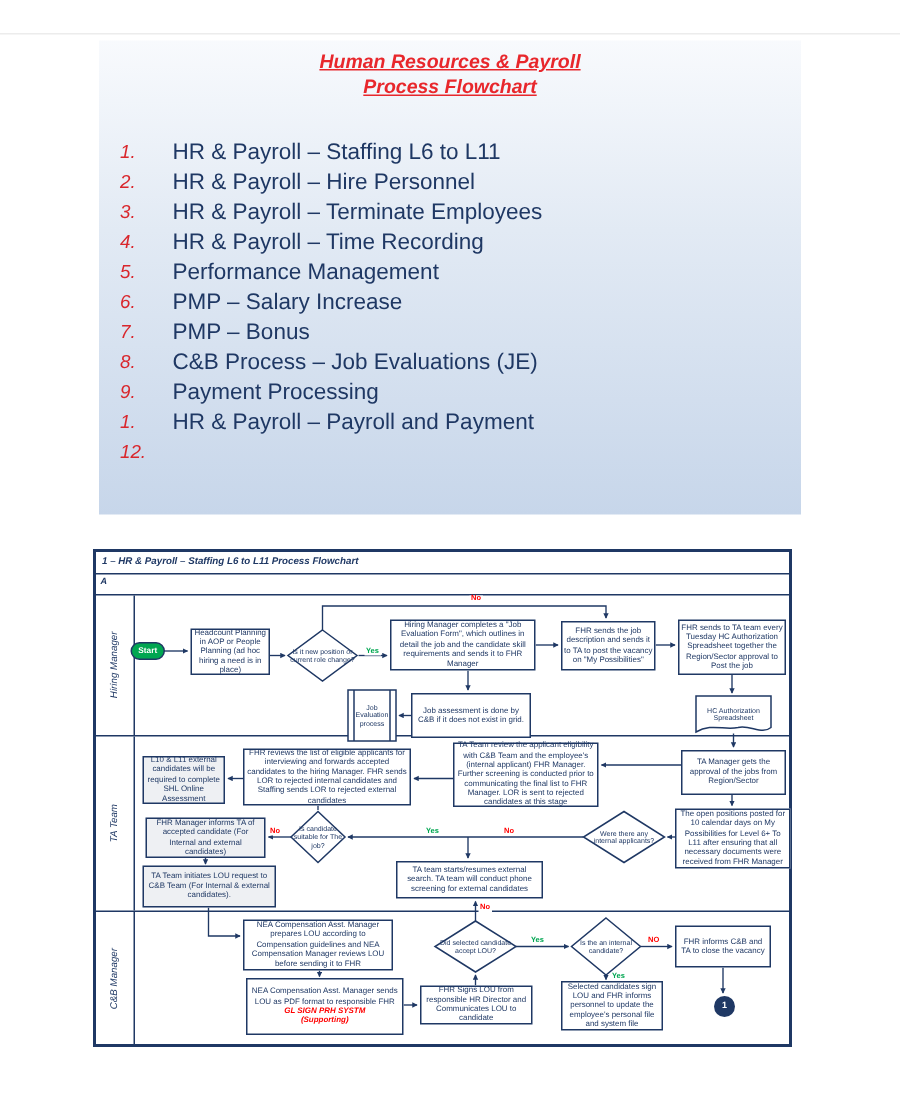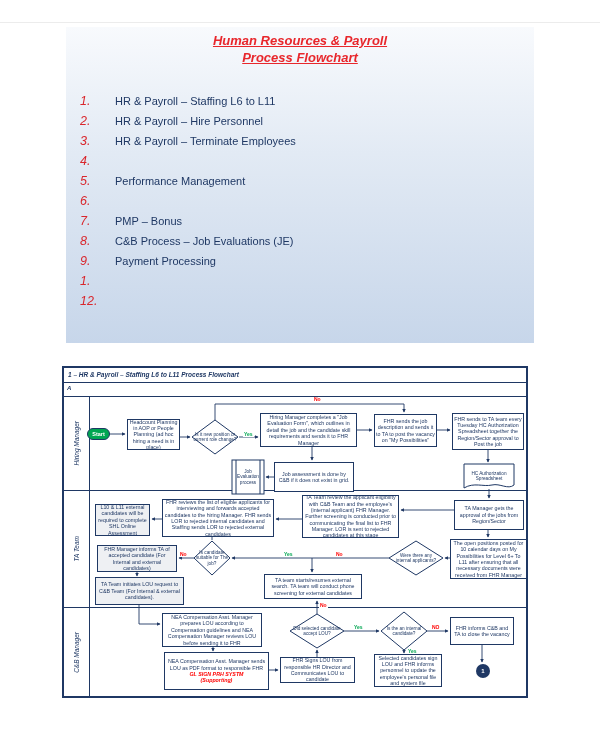--- a/index.html
+++ b/index.html
@@ -8,21 +8,21 @@
   .page-edge{position:absolute;left:0;top:22px;width:600px;height:1px;background:#ececec;}
 
   
   .panel{position:absolute;left:66px;top:27px;width:468px;height:316px;
     background:linear-gradient(180deg,#f8fafd 0%,#e2eaf4 40%,#c7d6ea 100%);}
   .doc-title{width:100%;text-align:center;padding-top:5px;}
   .doc-title div{font-size:13px;font-weight:bold;font-style:italic;text-decoration:underline;color:#e8272c;line-height:17px;}
   .list{position:absolute;left:0;top:64px;width:100%;}
   .lrow{display:flex;padding-left:14px;height:20px;align-items:center;}
   .lnum{width:35px;color:#d9262c;font-style:italic;font-size:12.5px;}
-  .ltext{color:#1f3864;font-size:11px;}
+  .ltext{color:#1f3864;font-size:15px;}
 
   
   .fc{position:absolute;left:62px;top:366px;width:466px;height:332px;border:2px solid #1f3864;box-sizing:border-box;background:#fff;}
   .fc-header{position:absolute;left:0;top:0;width:100%;height:15px;border-bottom:1.5px solid #1f3864;box-sizing:border-box;
     font-size:6.5px;font-weight:bold;font-style:italic;color:#1f3864;padding:3px 0 0 4px;}
   .fc-band{position:absolute;left:0;top:15px;width:100%;height:14px;border-bottom:1.5px solid #1f3864;box-sizing:border-box;
     font-size:6px;font-weight:bold;font-style:italic;color:#1f3864;padding:2px 0 0 3px;}
   .lane{position:absolute;left:0;width:100%;box-sizing:border-box;}
   .lane1{top:29px;height:93px;}
   .lane2{top:122px;height:117px;border-top:1.5px solid #1f3864;}
@@ -70,42 +70,45 @@
       <div class="lrow">
           <span class="lnum">2.</span>
           <span class="ltext">HR &amp; Payroll – Hire Personnel</span>
         </div>
       <div class="lrow">
           <span class="lnum">3.</span>
           <span class="ltext">HR &amp; Payroll – Terminate Employees</span>
         </div>
       <div class="lrow">
           <span class="lnum">4.</span>
+          <span class="ltext">HR &amp; Payroll – Time Recording</span>
         </div>
       <div class="lrow">
           <span class="lnum">5.</span>
           <span class="ltext">Performance Management</span>
         </div>
       <div class="lrow">
           <span class="lnum">6.</span>
+          <span class="ltext">PMP – Salary Increase</span>
         </div>
       <div class="lrow">
           <span class="lnum">7.</span>
           <span class="ltext">PMP – Bonus</span>
         </div>
       <div class="lrow">
           <span class="lnum">8.</span>
           <span class="ltext">C&amp;B Process – Job Evaluations (JE)</span>
         </div>
       <div class="lrow">
           <span class="lnum">9.</span>
           <span class="ltext">Payment Processing</span>
         </div>
       <div class="lrow">
           <span class="lnum">1.</span>
+          <span class="ltext">HR &amp; Payroll – Payroll and Payment</span>
         </div>
       <div class="lrow">
           <span class="lnum">12.</span>
         </div>
     </div>
   </div>
 
   <div class="fc">
     <div class="fc-header">1 – HR &amp; Payroll – Staffing L6 to L11 Process Flowchart</div>
     <div class="fc-band">A</div>

